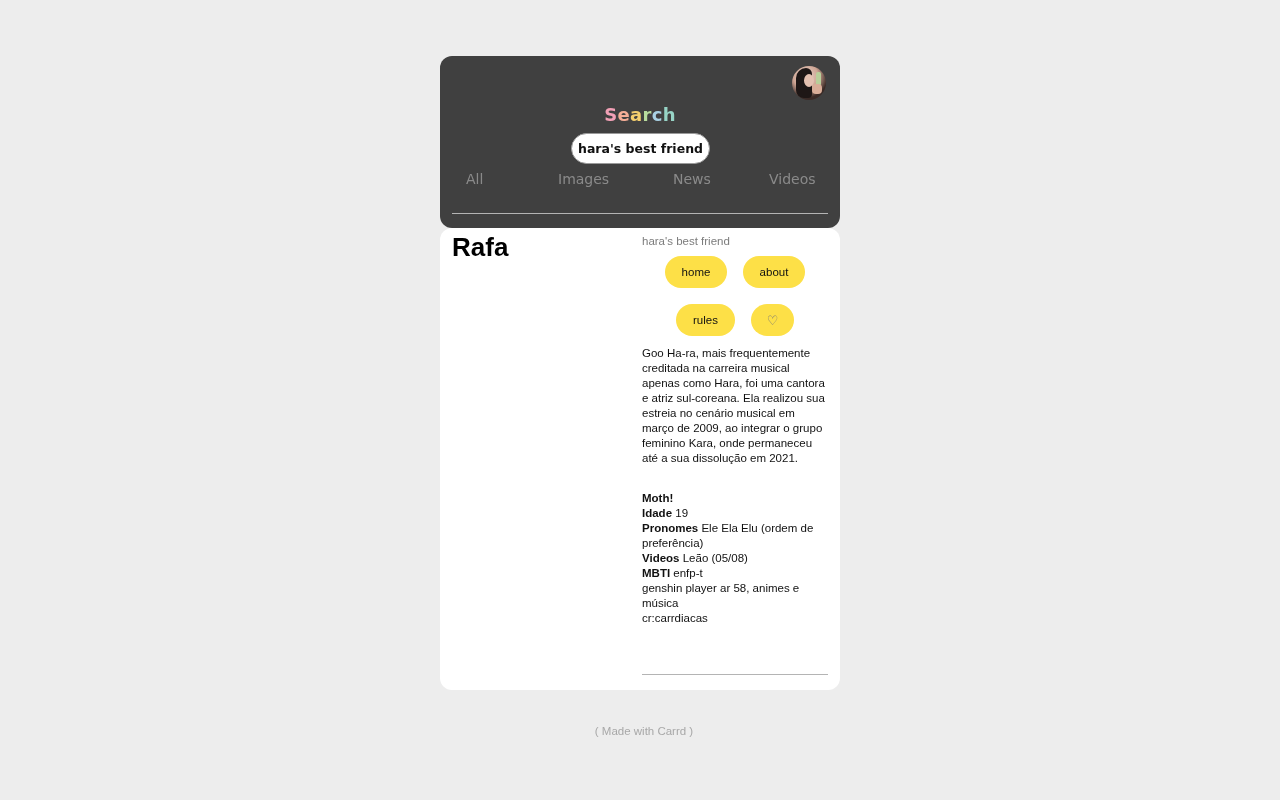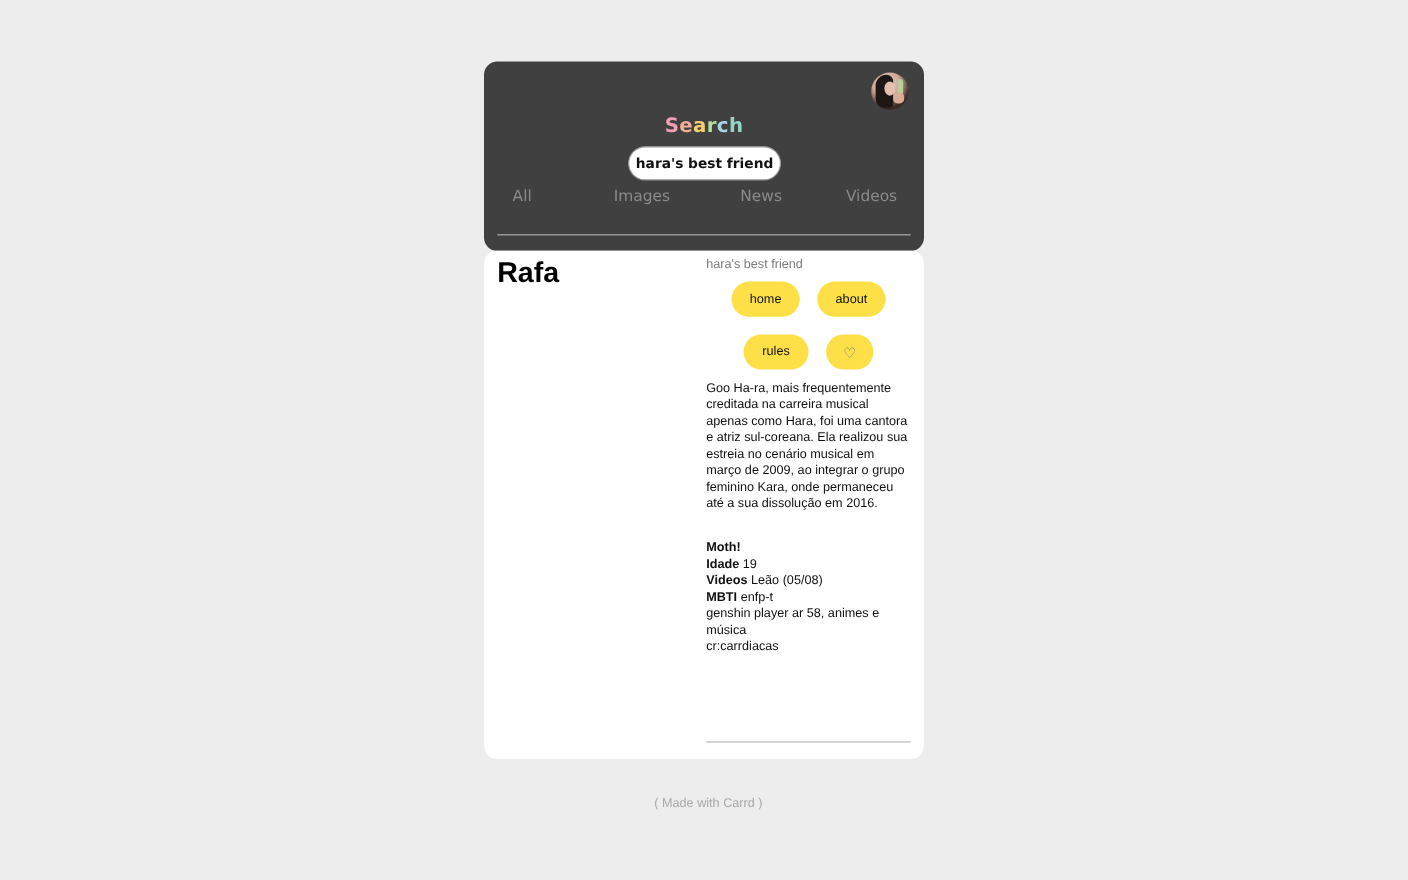--- a/index.html
+++ b/index.html
@@ -116,25 +116,26 @@
   <div class="right-col">
     <div class="subtitle">hara's best friend</div>
 
     <div class="nav-btn btn-home">home</div>
     <div class="nav-btn btn-about">about</div>
     <div class="nav-btn btn-rules">rules</div>
     <div class="nav-btn btn-heart">
       <span>♡</span>
     </div>
 
-    <p class="bio">Goo Ha-ra, mais frequentemente creditada na carreira musical apenas como Hara, foi uma cantora e atriz sul-coreana. Ela realizou sua estreia no cenário musical em março de 2009, ao integrar o grupo feminino Kara, onde permaneceu até a sua dissolução em 2016.</p>
+    <p class="bio">Goo Ha-ra, mais frequentemente creditada na carreira musical apenas como Hara, foi uma cantora e atriz sul-coreana. Ela realizou sua estreia no cenário musical em março de 2009, ao integrar o grupo feminino Kara, onde permaneceu até a sua dissolução em 2021.</p>
 
     <div class="profile">
       <span class="row"><b>Moth!</b></span>
       <span class="row"><b>Idade</b> <span>19</span></span>
+      <span class="row"><b>Pronomes</b> <span>Ele Ela Elu (ordem de preferência)</span></span>
       <span class="row"><b>Videos</b> <span>Leão (05/08)</span></span>
       <span class="row"><b>MBTI</b> <span>enfp-t</span></span>
       <span class="row">genshin player ar 58, animes e música</span>
       <span class="row">cr:carrdiacas</span>
     </div>
 
     <div class="divider-bottom"></div>
   </div>
 </div>
 

